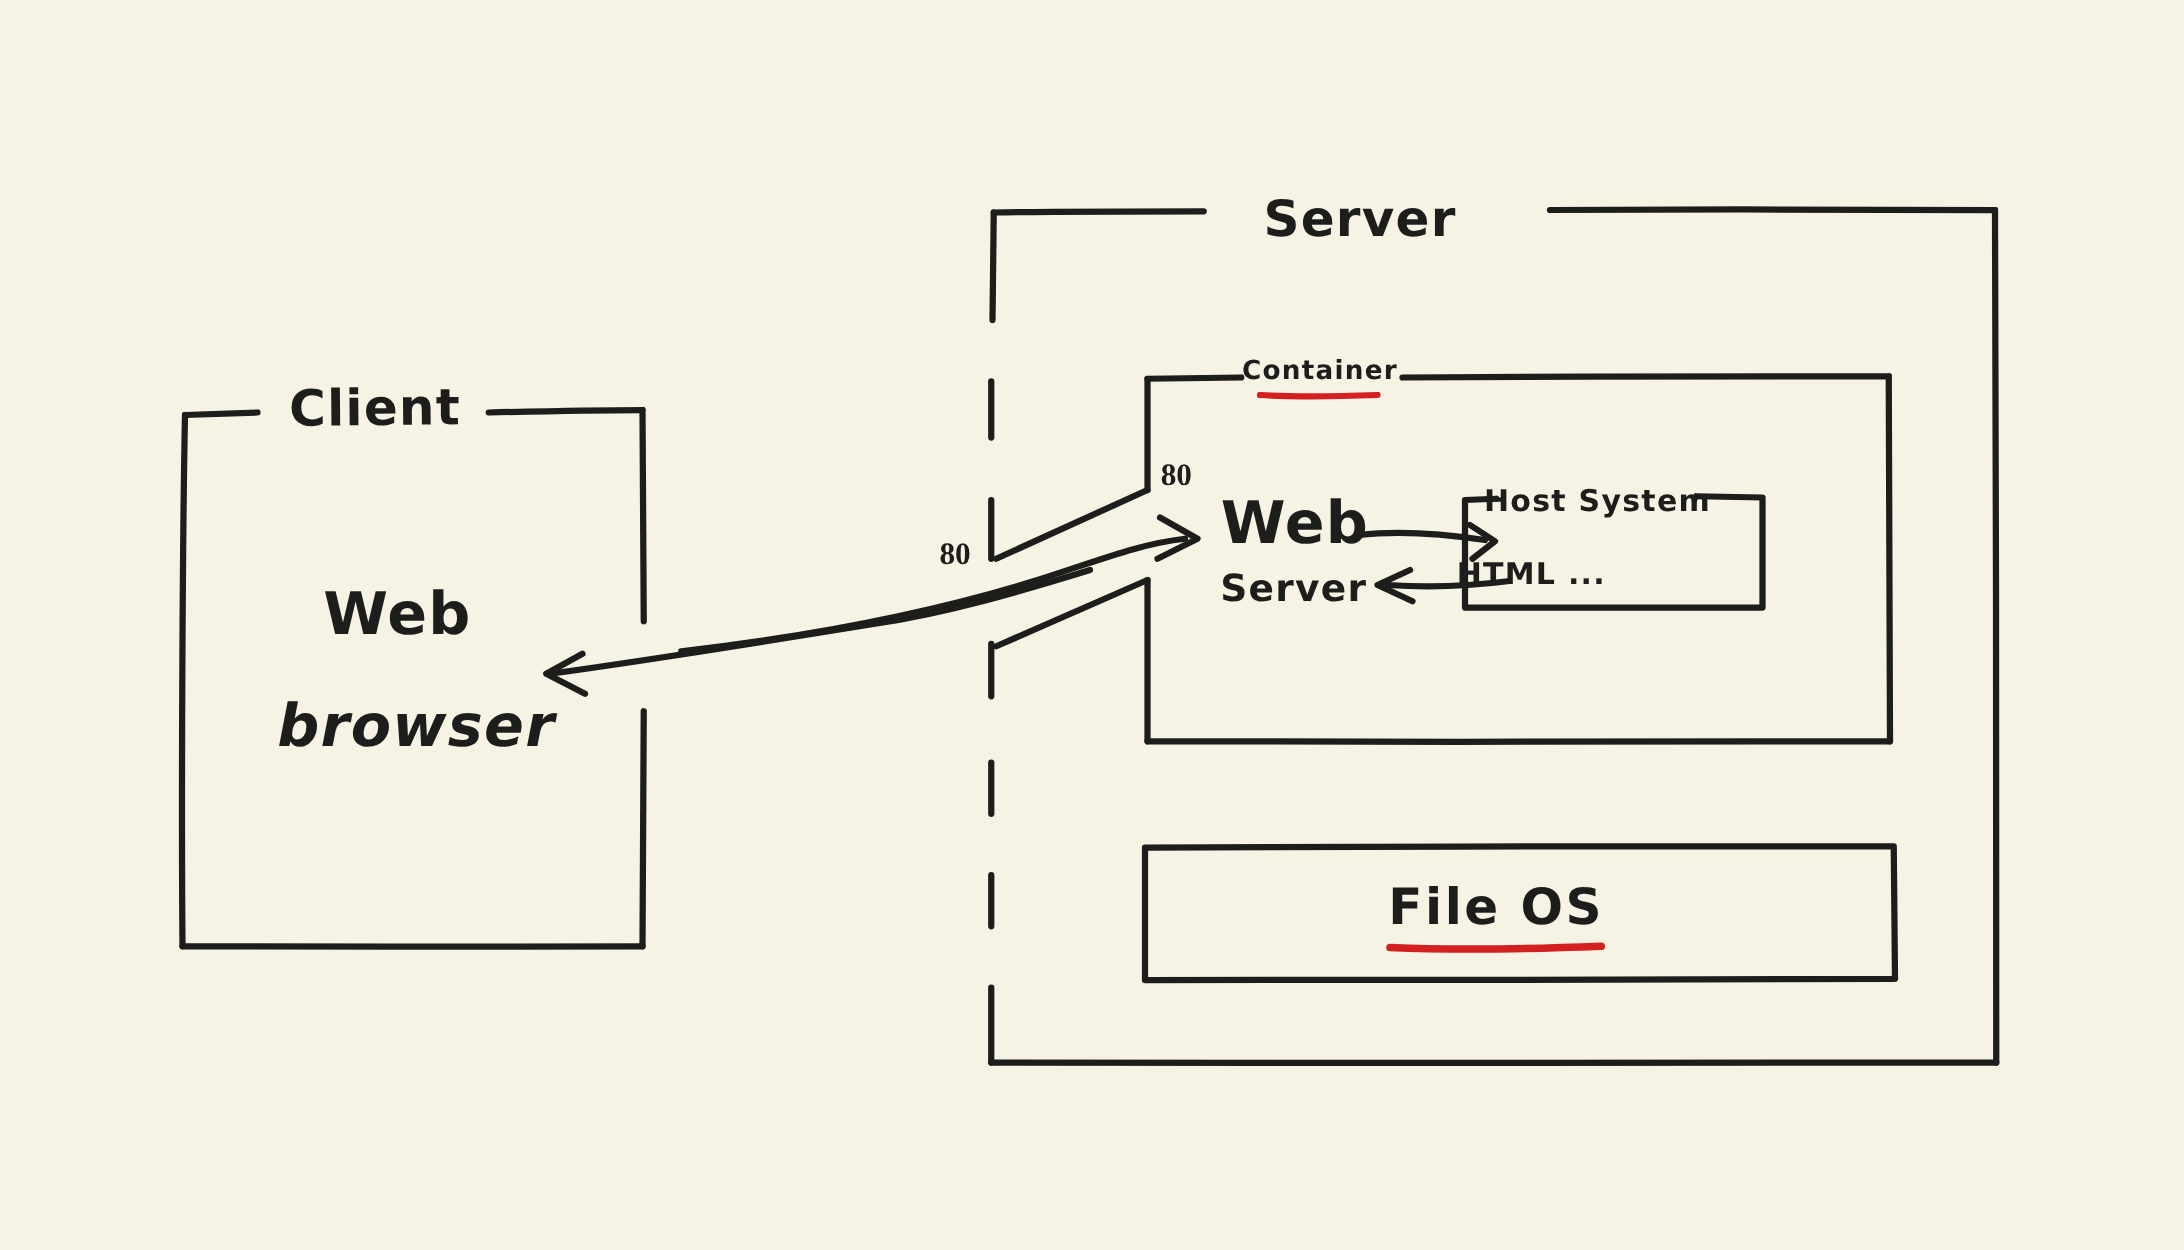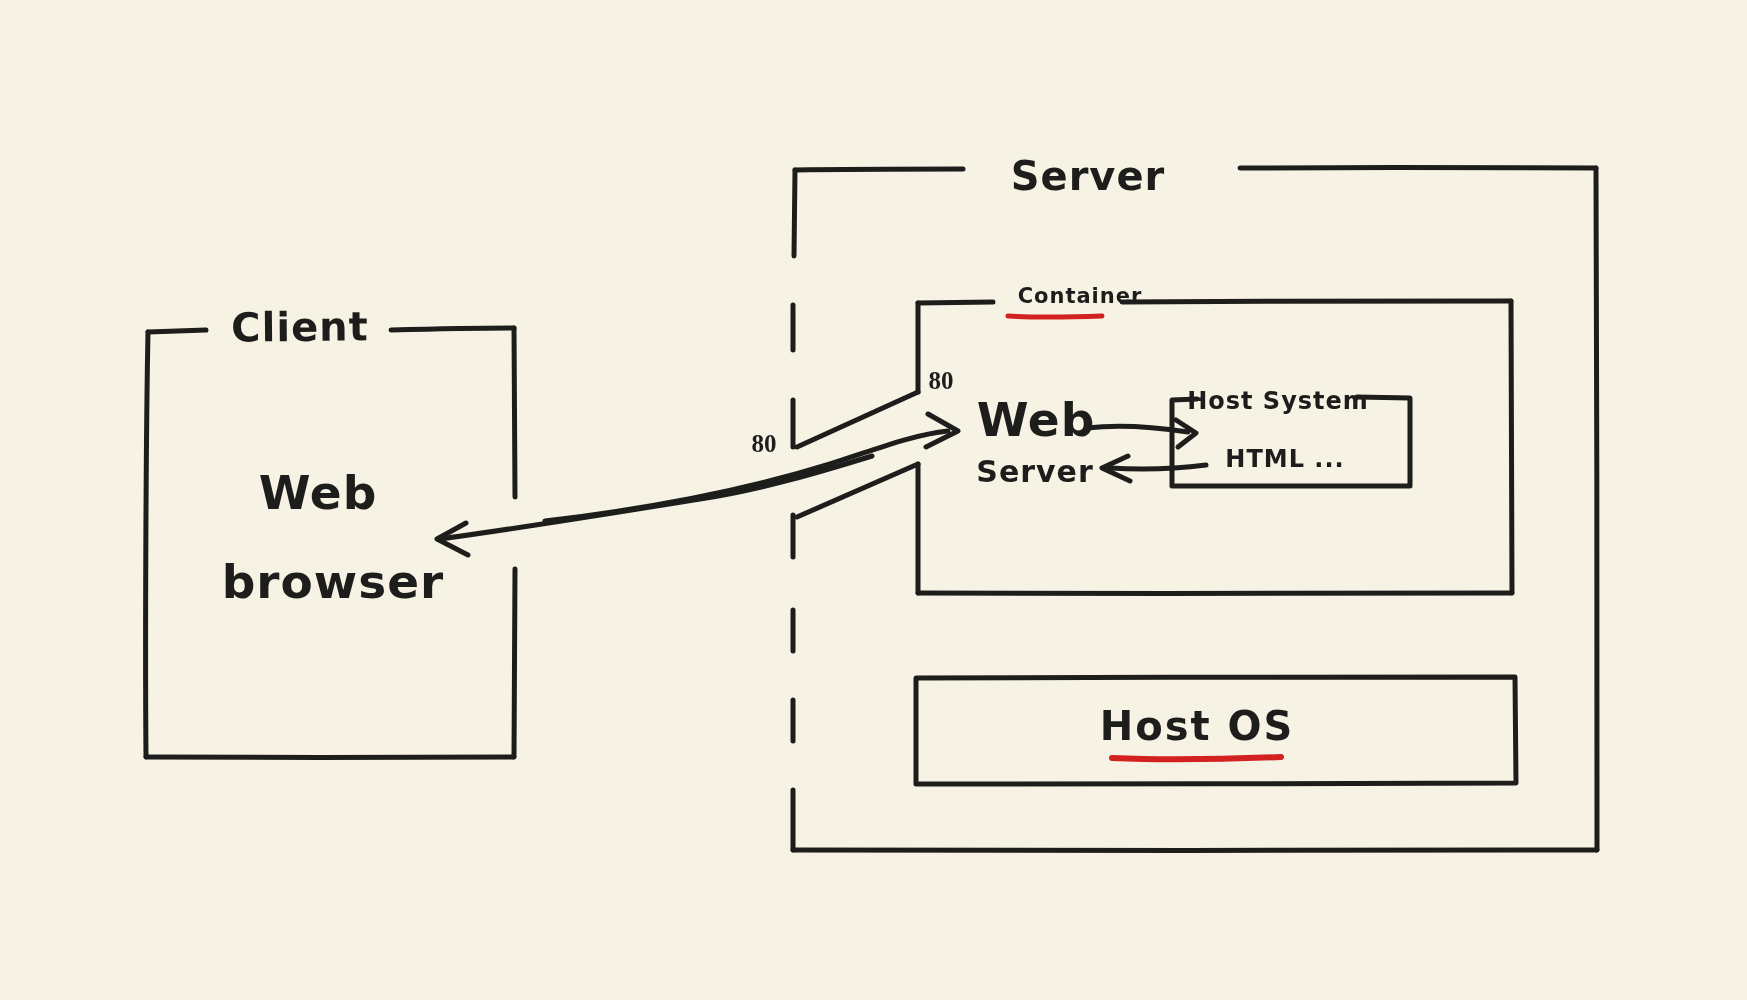--- a/index.html
+++ b/index.html
@@ -102,30 +102,30 @@
 
     <g>
       <path d="M 1206 465 C 1175 469, 1140 470, 1110 468"></path>
       <path d="M 1128 456 L 1102 468 L 1130 481"></path>
     </g>
   </svg>
 
   <div class="lbl client-title" style="left:300px;top:327px;">Client</div>
 
   <div class="lbl big" style="left:318px;top:492px;">Web</div>
-  <div class="lbl big" style="left:333px;top:581px;">browser</div>
+  <div class="lbl big" style="left:333px;top:581px;font-style:italic;">browser</div>
 
   <div class="lbl server-title" style="left:1088px;top:176px;">Server</div>
 
-  <div class="lbl container-title" style="left:1056px;top:296px;margin-left:24px;">Container</div>
+  <div class="lbl container-title" style="left:1056px;top:296px;">Container</div>
 
   <div class="lbl port" style="left:764px;top:444px;">80</div>
   <div class="lbl port" style="left:941px;top:381px;">80</div>
 
   <div class="lbl big" style="left:1036px;top:419px;">Web</div>
   <div class="lbl mid" style="left:1035px;top:471px;">Server</div>
 
   <div class="lbl small" style="left:1278px;top:401px;">Host System</div>
-  <div class="lbl small" style="left:1285px;top:459px;">HTML ...</div>
+  <div class="lbl small" style="left:1225px;top:459px;">HTML ...</div>
 
-  <div class="lbl hostos" style="left:1197px;top:726px;">Host OS</div>
+  <div class="lbl hostos" style="left:1197px;top:726px;">File OS</div>
 
 </div>
 
 </body></html>

